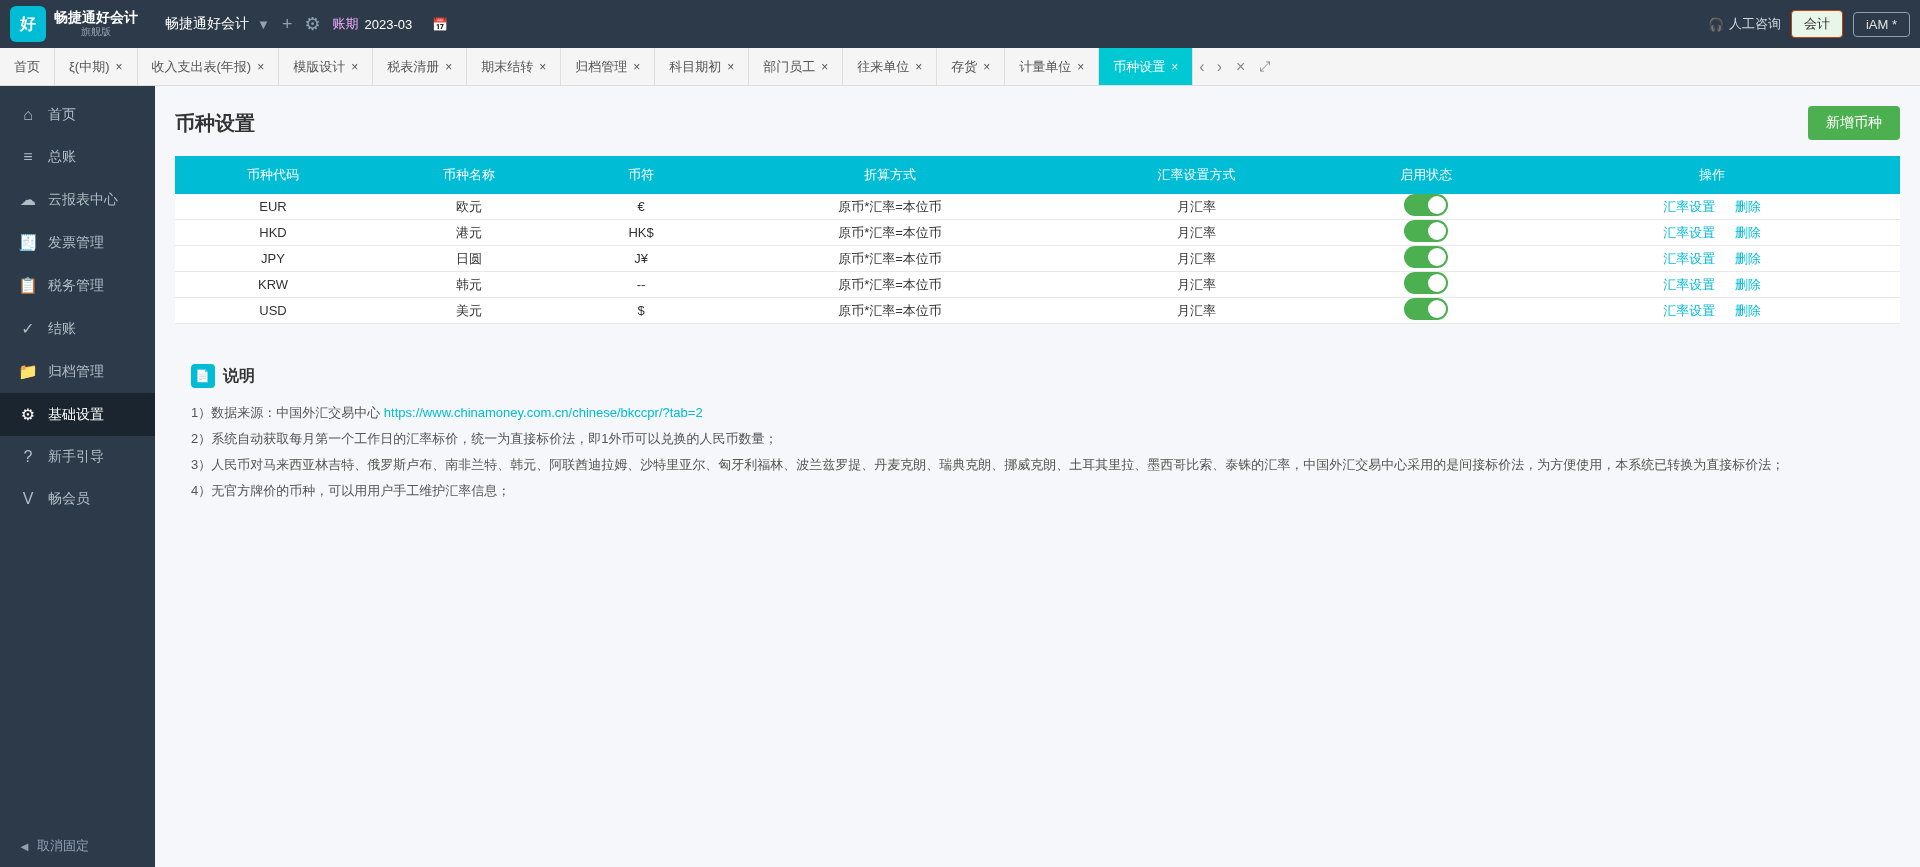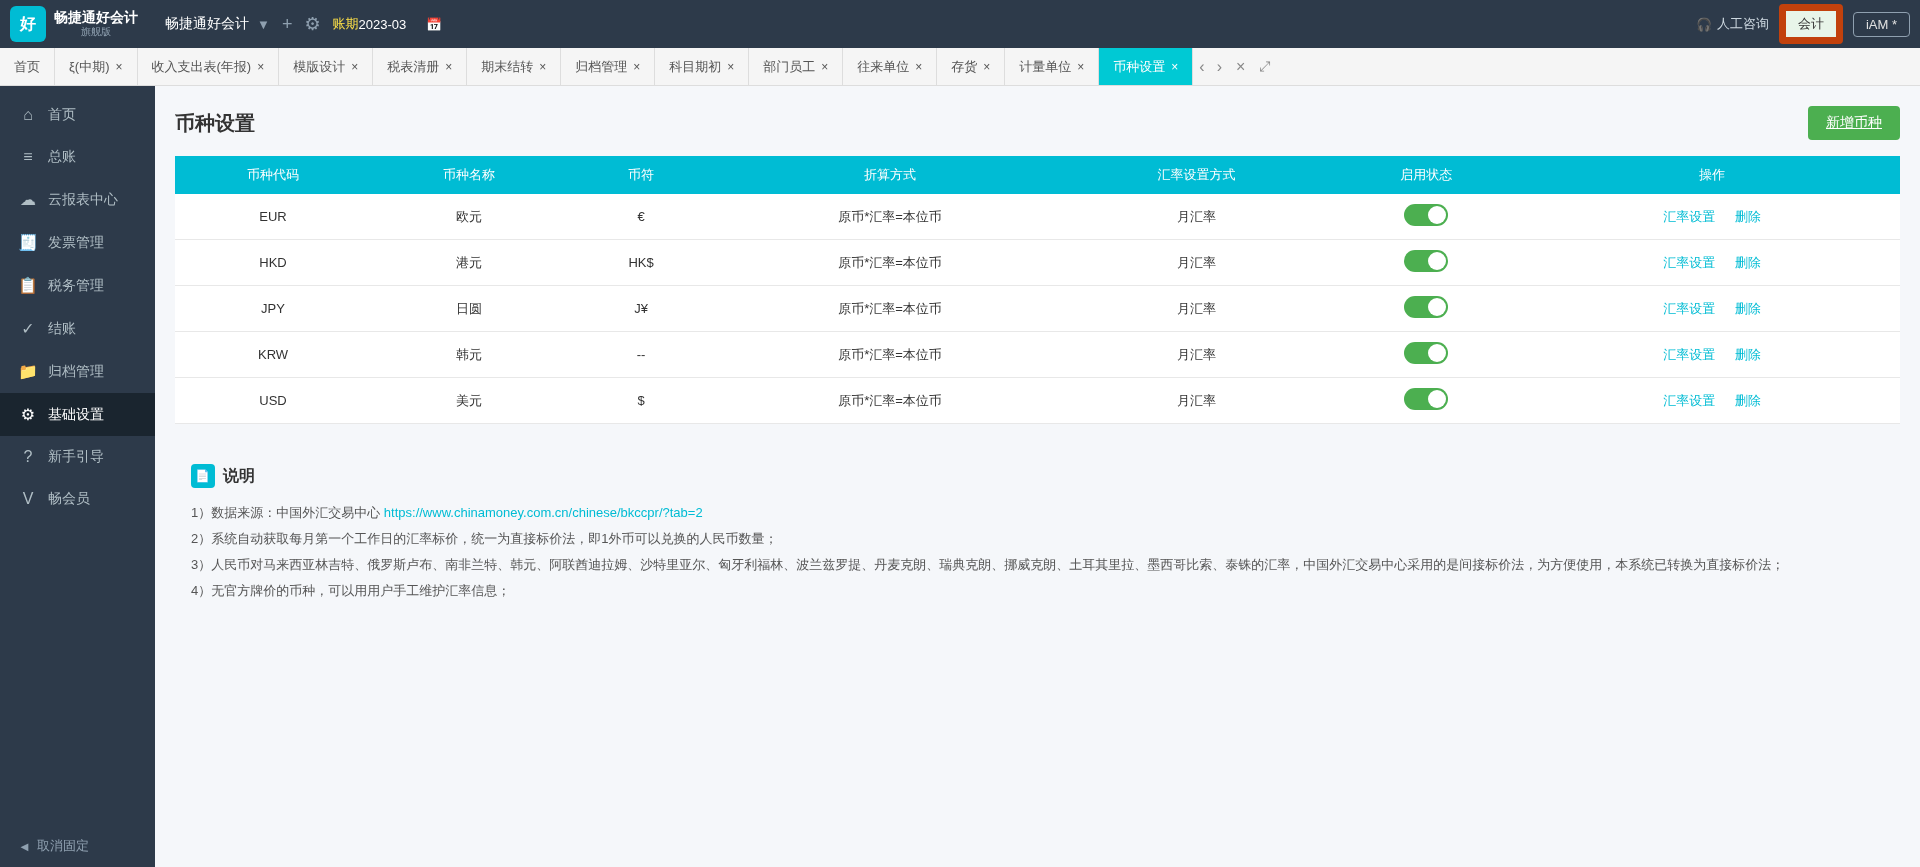--- a/index.html
+++ b/index.html
@@ -17,32 +17,32 @@
     }
     .logo-text { color: white; font-size: 14px; font-weight: bold; line-height: 1.2; }
     .logo-sub { color: #8fa0b0; font-size: 10px; text-align: center; }
 
     .workspace-area {
       display: flex; align-items: center; flex: 1; color: #cdd8e0;
     }
     .workspace-name { color: white; font-size: 14px; margin-right: 8px; }
     .workspace-arrow { color: #8fa0b0; margin-right: 12px; }
     .workspace-btn { color: #8fa0b0; margin-right: 12px; font-size: 18px; cursor: pointer; }
-    .workspace-period { color: #fde047; }
+    .workspace-period { color: #f0abfc; margin-right: 6px; }
     .period-value { color: white; margin-right: 20px; }
     .period-icon { color: #00bcd4; }
 
     .top-right {
       display: flex; align-items: center; gap: 10px;
     }
     .consult-btn {
       display: flex; align-items: center; color: #cdd8e0; cursor: pointer; gap: 4px;
     }
     .account-btn {
-      background: #e8f5e9; color: #333; border: 7px solid #c2410c; border-radius: 4px; padding: 4px 12px; cursor: pointer; font-size: 13px;
+      background: #e8f5e9; color: #333; border: 1px solid #c2410c; border-radius: 4px; padding: 4px 12px; cursor: pointer; font-size: 13px;
     }
     .iam-btn {
       background: transparent; color: #e0e0e0; border: 1px solid #8fa0b0; border-radius: 4px; padding: 4px 12px; cursor: pointer; font-size: 13px;
     }
 
     
     .tab-bar {
       display: flex; align-items: center; background: #f5f5f5; border-bottom: 1px solid #ddd; height: 38px; flex-shrink: 0; overflow-x: auto;
     }
     .tab-bar::-webkit-scrollbar { display: none; }
@@ -86,35 +86,35 @@
       flex: 1; padding: 20px; overflow-y: auto;
     }
 
     .page-title-row {
       display: flex; align-items: center; justify-content: space-between; margin-bottom: 16px;
     }
     .page-title {
       font-size: 20px; font-weight: bold; color: #333;
     }
     .new-btn {
-      background: #4caf50; color: white; border: none; border-radius: 4px; padding: 8px 18px; cursor: pointer; font-size: 14px; text-decoration: underline;
+      background: #4caf50; color: white; border: none; border-radius: 4px; padding: 8px 18px; cursor: pointer; font-size: 14px;
     }
 
     
     .data-table {
       width: 100%; border-collapse: collapse; background: white;
     }
     .data-table thead th {
       background: #00bcd4; color: white; padding: 10px 12px; text-align: center; font-size: 13px; font-weight: normal;
     }
     .data-table tbody tr {
       border-bottom: 1px solid #e8e8e8;
     }
     .data-table tbody td {
-      padding: 10px 16px; text-align: center; color: #333; font-size: 13px;
+      padding: 0 16px; text-align: center; color: #333; font-size: 13px;
     }
 
     .toggle-switch {
       display: inline-block; width: 44px; height: 22px; background: #4caf50; border-radius: 11px; position: relative; cursor: pointer;
     }
     .toggle-switch::after {
       content: ''; position: absolute; width: 18px; height: 18px; background: white; border-radius: 50%; top: 2px; right: 2px; transition: 0.2s;
     }
 
     .action-link {

